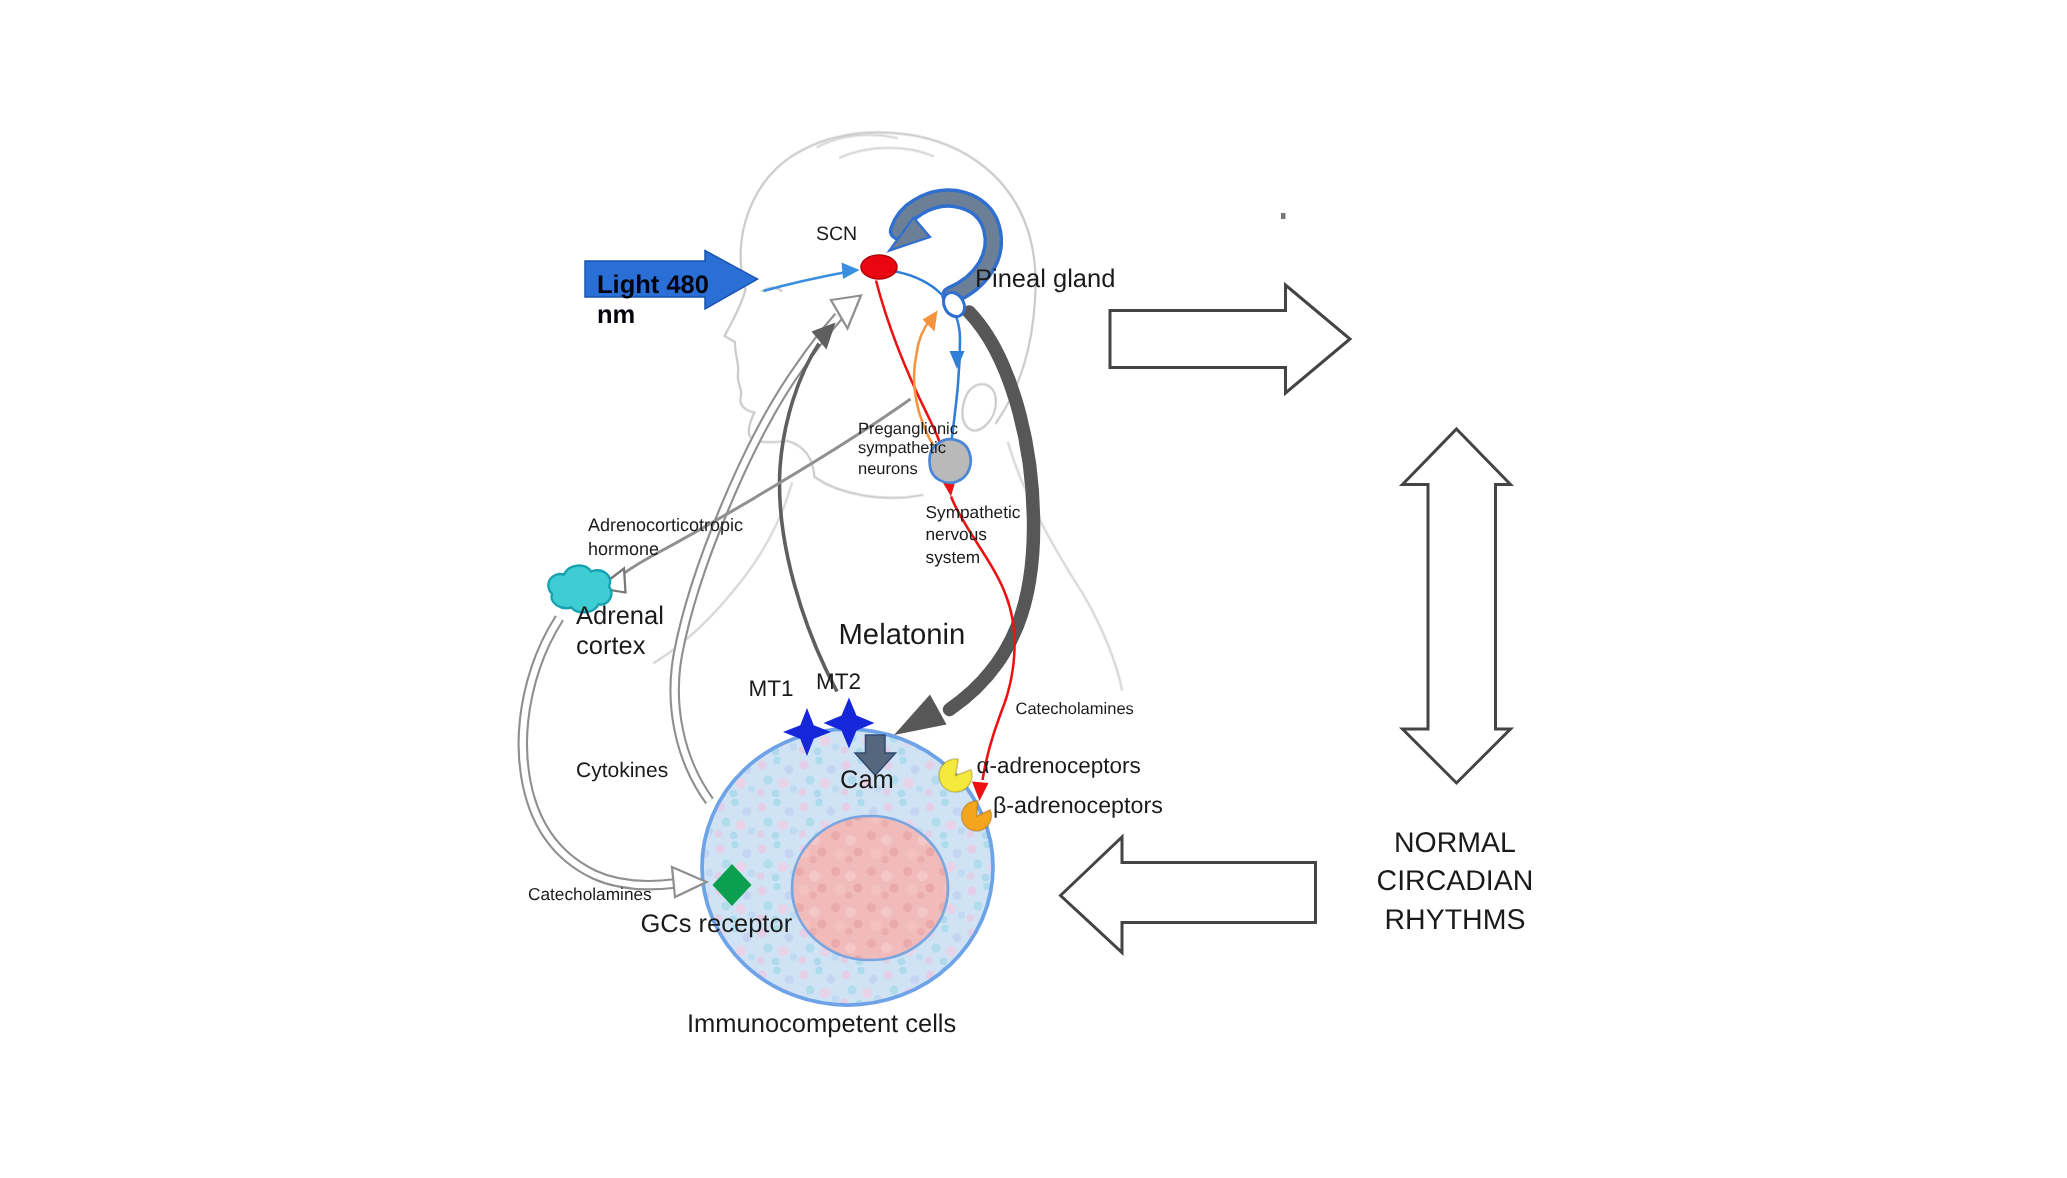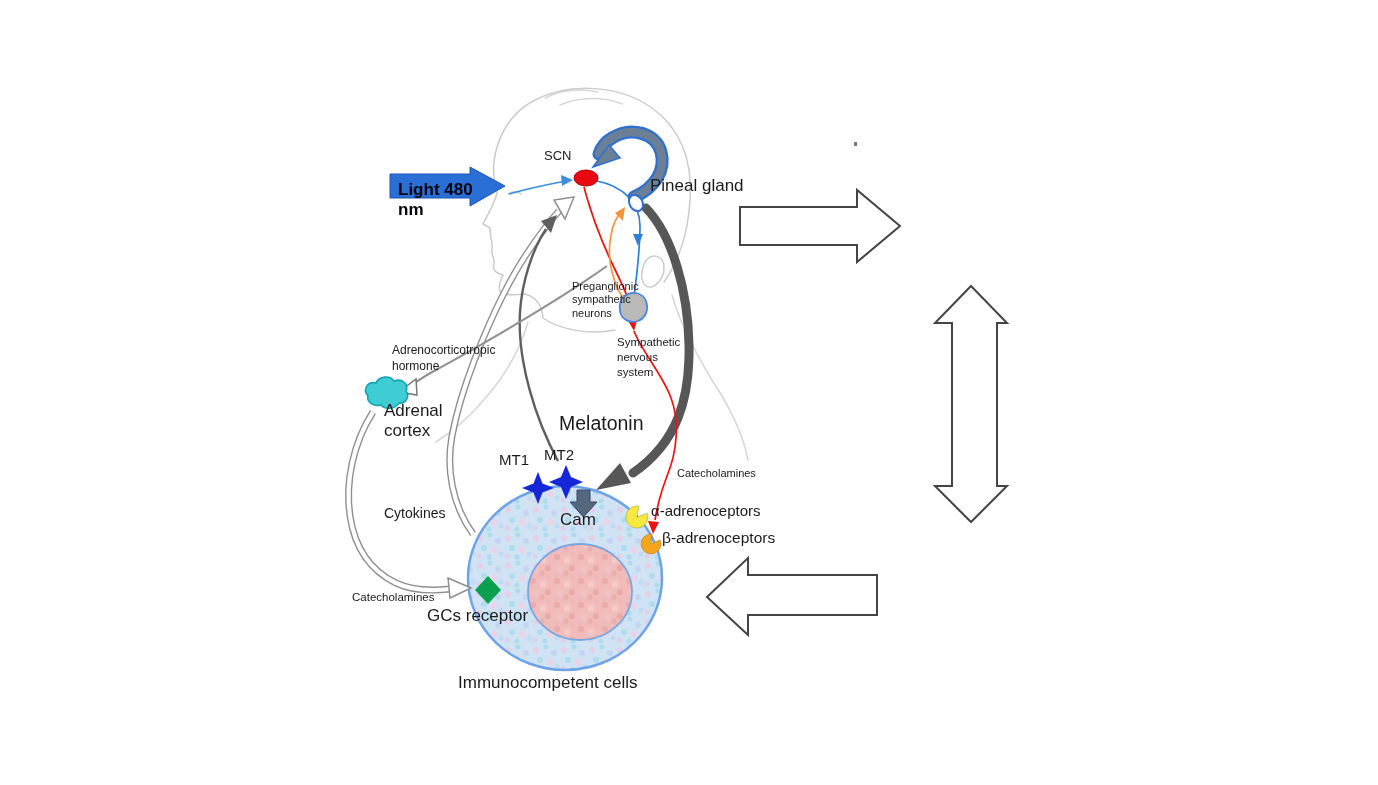--- a/index.html
+++ b/index.html
@@ -177,13 +177,16 @@
   <div class="lbl lbl-mt1">MT1</div>
   <div class="lbl lbl-mt2">MT2</div>
   <div class="lbl lbl-cam">Cam</div>
   <div class="lbl lbl-cytokines">Cytokines</div>
   <div class="lbl lbl-catechol">Catecholamines</div>
   <div class="lbl lbl-alpha">α-adrenoceptors</div>
   <div class="lbl lbl-beta">β-adrenoceptors</div>
   <div class="lbl lbl-gluco">Catecholamines</div>
   <div class="lbl lbl-gcs">GCs receptor</div>
   <div class="lbl lbl-cell">Immunocompetent cells</div>
+  <div class="lbl lbl-circadian">NORMAL
+CIRCADIAN
+RHYTHMS</div>
 </div>
 
 </body></html>

